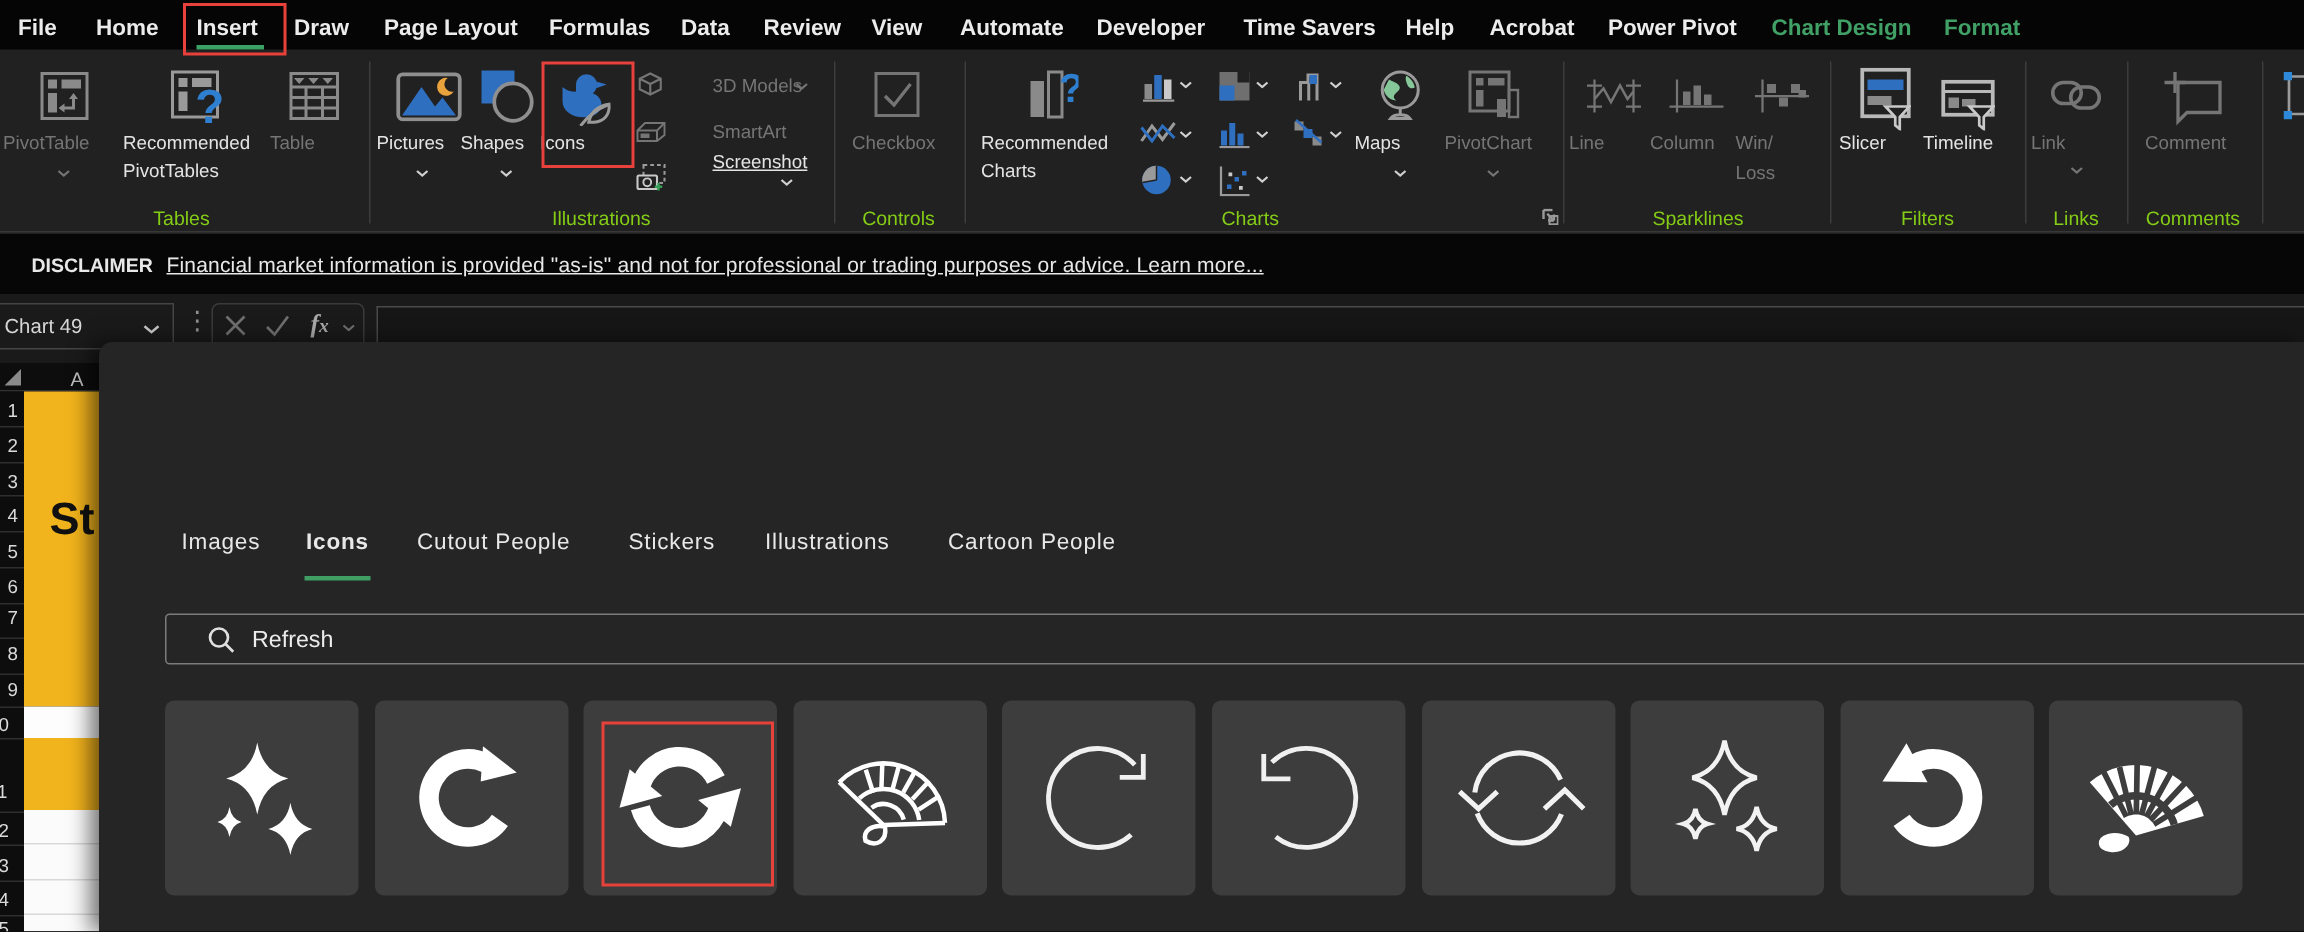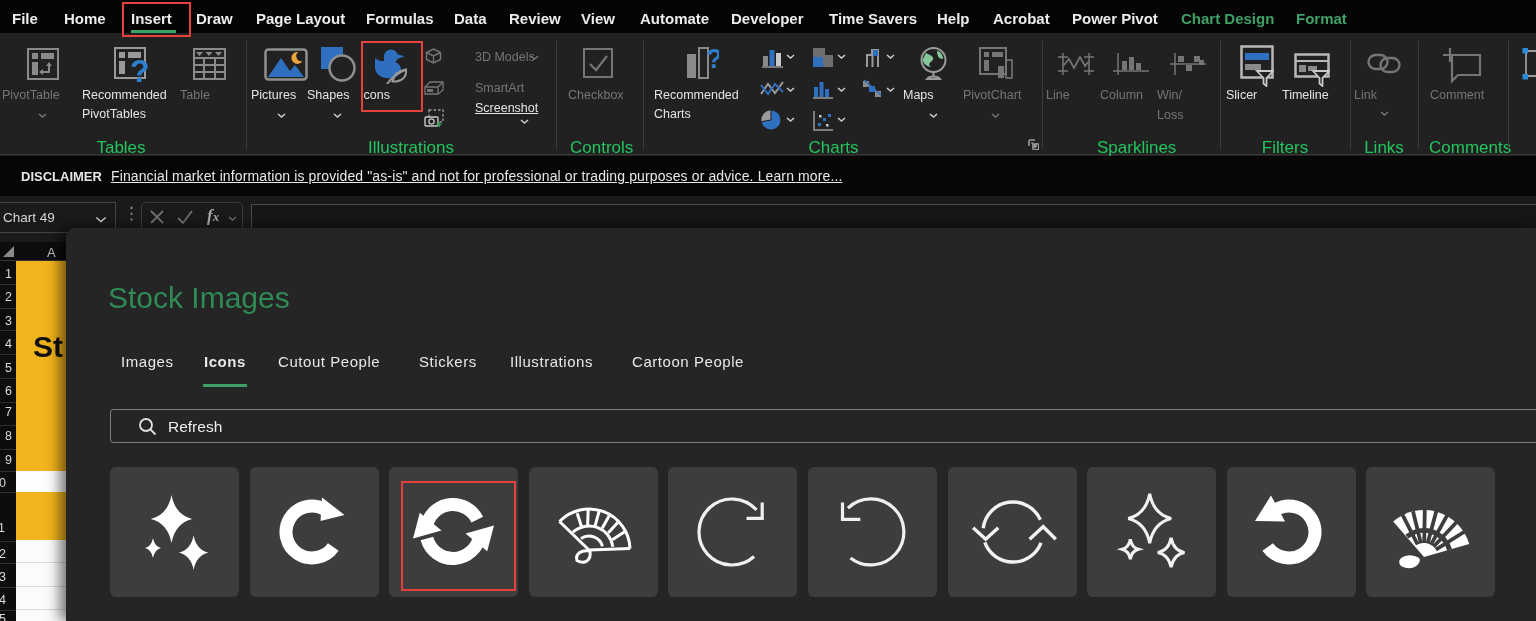--- a/index.html
+++ b/index.html
@@ -9,21 +9,21 @@
     font-family:"Liberation Sans", sans-serif; background:#212121;
   }
   .ab { position:absolute; }
   
   #menubar { position:absolute; left:0; top:0; width:1536px; height:33px; background:#050505; z-index:5; }
   .mi { position:absolute; top:10px; font-size:15px; font-weight:700; color:#ececec; white-space:nowrap; }
   .mi.green { color:#40a065; }
   
   #ribbon { position:absolute; left:0; top:33px; width:1536px; height:122px; background:#212121; border-bottom:1px solid #383838; }
   .vsep { position:absolute; top:8px; width:1px; height:108px; background:#3c3c3c; }
-  .glabel { position:absolute; top:105px; font-size:17px; color:#22c55e; text-align:center; white-space:nowrap; }
+  .glabel { position:absolute; top:105px; font-size:13px; color:#84cc16; text-align:center; white-space:nowrap; }
   .blabel { position:absolute; font-size:12.5px; color:#e4e4e4; text-align:left; white-space:nowrap; }
   .blabel.dis { color:#757575; }
   .chev { position:absolute; width:9px; height:5px; }
   .rowlbl { font-size:12.5px; color:#e4e4e4; white-space:nowrap; position:absolute;margin-left:28px; }
   .rowlbl.dis { color:#757575; }
   
   #disclaimer { position:absolute; left:0; top:156px; width:1536px; height:40px; background:#060606; color:#e8e8e8; }
   
   #frow { position:absolute; left:0; top:196px; width:1536px; height:46px; background:#1a1a1a; }
   
@@ -419,21 +419,20 @@
     <span class="rn" style="left:0; top:211px;">9</span>
     <span class="rn" style="left:-8px; top:234px;">10</span>
     <span class="rn" style="left:-8px; top:279px;">11</span>
     <span class="rn" style="left:-8px; top:305px;">12</span>
     <span class="rn" style="left:-8px; top:328px;">13</span>
     <span class="rn" style="left:-8px; top:351px;">14</span>
     <span class="rn" style="left:-8px; top:370px;">15</span>
   </div>
 
   <div id="dialog">
-    <span class="ab" style="left:42px; top:53px; font-size:30px; font-weight:400; color:#2f8a55;">Stock Images</span>
     <span class="tab" style="left:55px;text-align:center;">Images</span>
     <span class="tab" style="left:138px; font-weight:700;">Icons</span>
     <span class="tab" style="left:212px;">Cutout People</span>
     <span class="tab" style="left:353px;">Stickers</span>
     <span class="tab" style="left:444px;">Illustrations</span>
     <span class="tab" style="left:566px;">Cartoon People</span>
     <div class="ab" style="left:137px; top:156px; width:44px; height:3px; background:#3f9e63;"></div>
 
     <div class="ab" style="left:44px; top:181px; width:1440px; height:34px; border:1.5px solid #7c7c7c; border-radius:3px;"></div>
     <svg class="ab" style="left:72px; top:189px" width="19" height="19" viewBox="0 0 19 19">

